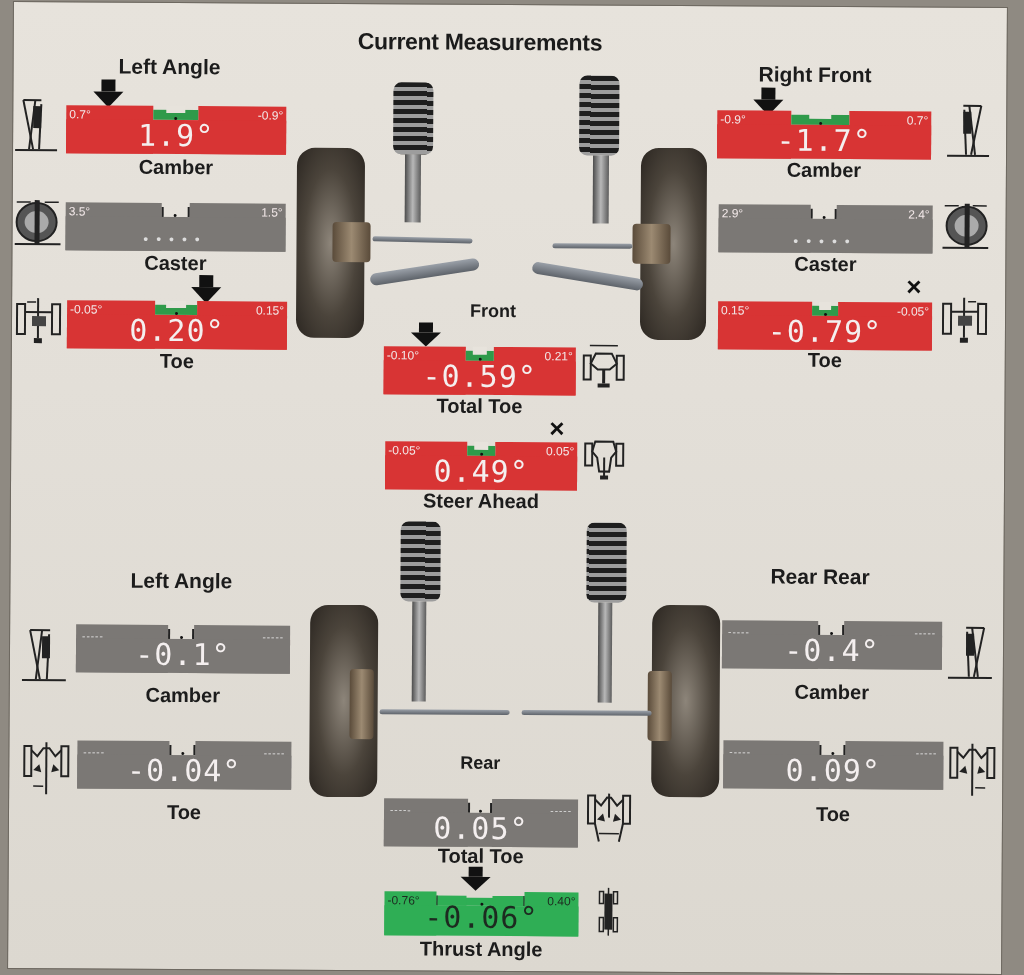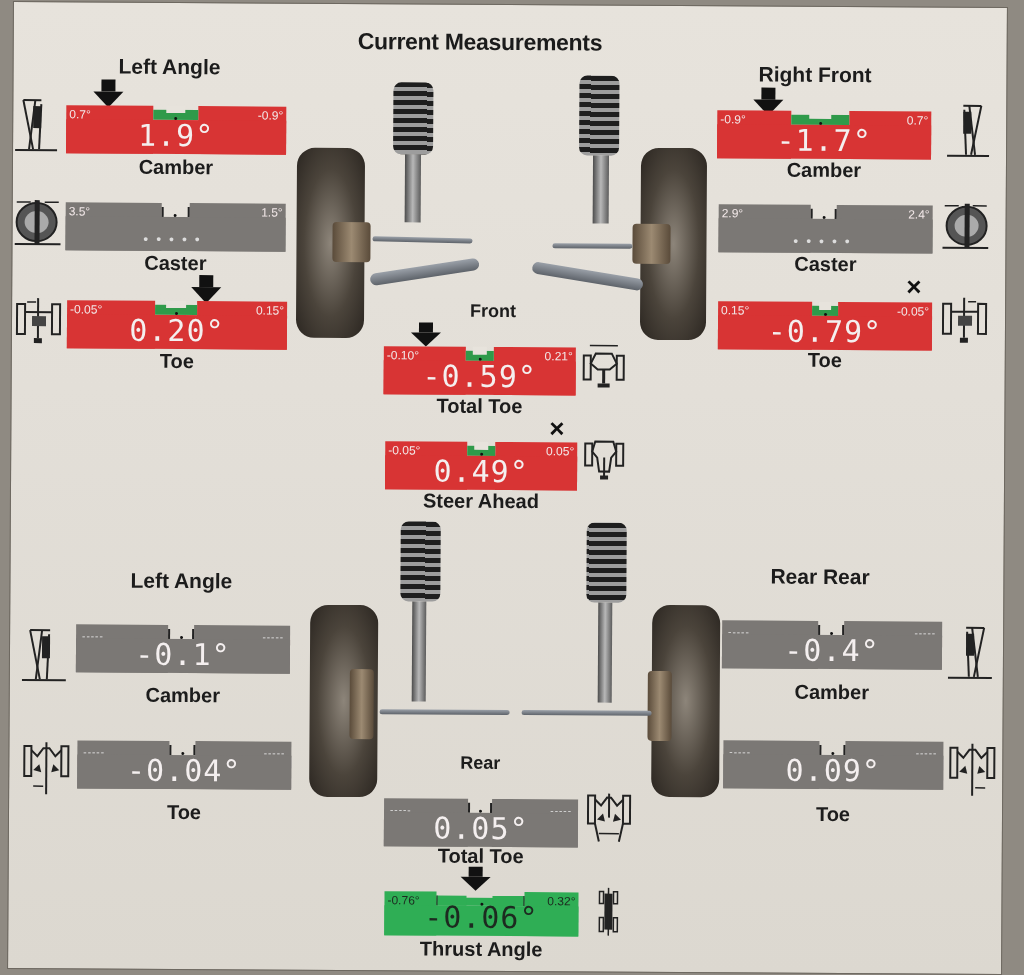--- a/index.html
+++ b/index.html
@@ -461,21 +461,21 @@
   <div class="gauge green" style="left:376px; top:887px; width:194px; height:44px;">
     <div class="bar-left" style="width:52px; height:44px;"></div>
     <div class="bar-right" style="width:54px; height:44px;"></div>
     <div class="notch notch-greenfill" style="left:52px; width:88px; top:6px; height:8px;"></div>
     <div class="notch notch-greenfill" style="left:52px; width:30px; top:4px; height:10px;"></div>
     <div class="notch notch-greenfill" style="left:108px; width:32px; top:4px; height:10px;"></div>
     <div class="ticks" style="left:52px; width:88px; top:4px; height:10px; border-width:1px;"></div>
     <div class="center-dot" style="left:96px;"></div>
     <div class="bottom" style="height:30px;"></div>
     <span class="range lo">-0.76°</span>
-    <span class="range hi">0.32°</span>
+    <span class="range hi">0.40°</span>
     <div class="value" style="top:10px;">-0.06°</div>
   </div>
   <div class="abs label" style="left:376px; top:933px; width:194px;">Thrust Angle</div>
   <div class="abs icon" style="left:588px; top:882px;">
     <svg width="24" height="50" viewBox="0 0 24 50">
         <rect x="3" y="4" width="4" height="12" fill="none" stroke="#222" stroke-width="1.5"></rect>
         <rect x="17" y="4" width="4" height="12" fill="none" stroke="#222" stroke-width="1.5"></rect>
         <rect x="3" y="30" width="4" height="14" fill="none" stroke="#222" stroke-width="1.5"></rect>
         <rect x="17" y="30" width="4" height="14" fill="none" stroke="#222" stroke-width="1.5"></rect>
         <rect x="8" y="6" width="8" height="36" fill="#222"></rect>

